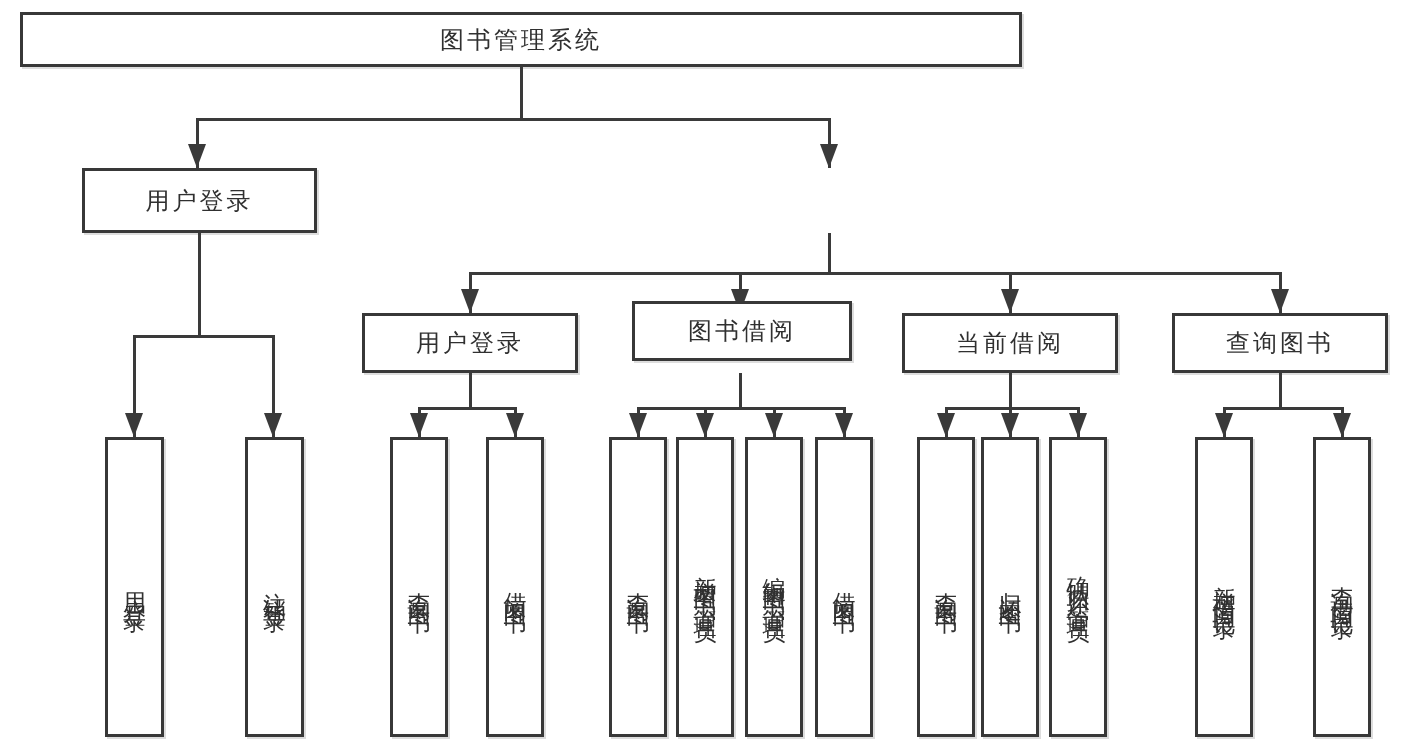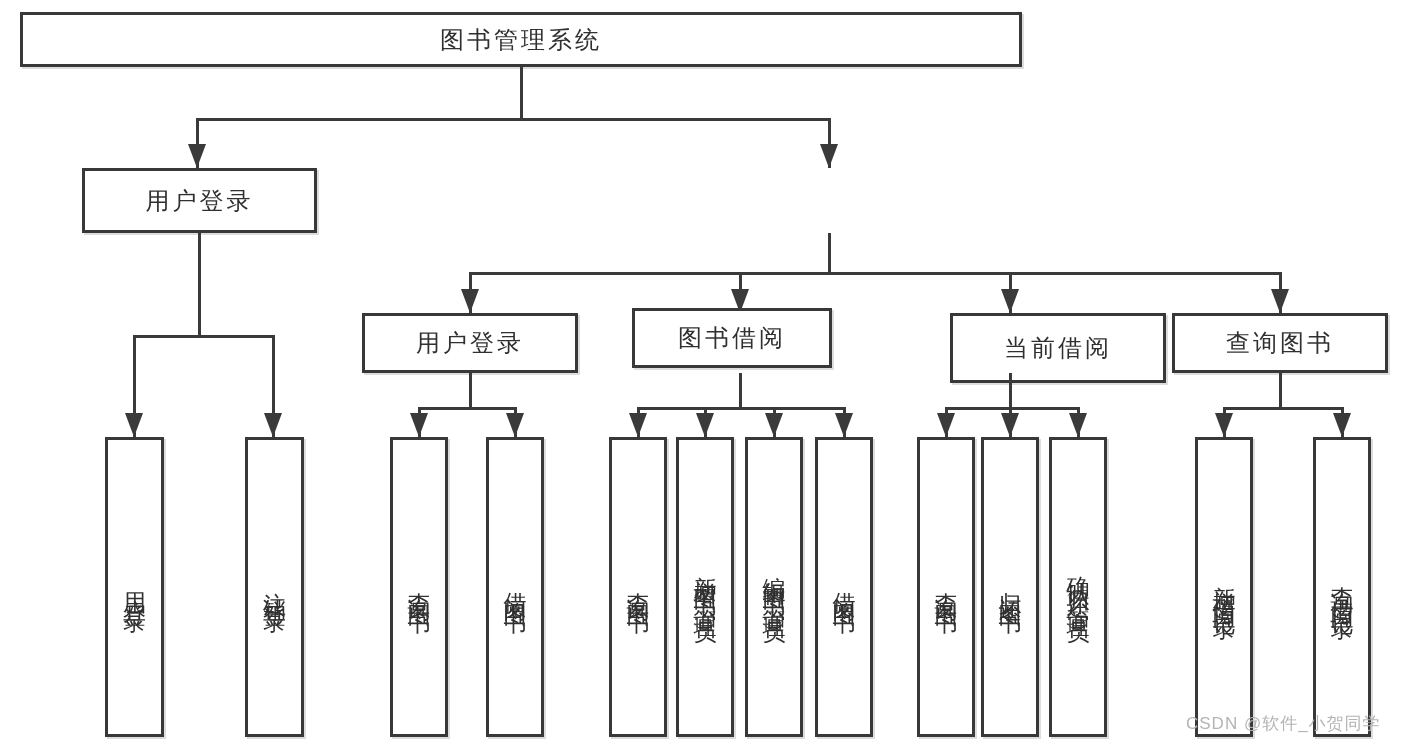--- a/index.html
+++ b/index.html
@@ -86,22 +86,22 @@
   <div class="vline" style="left:468.5px;top:272px;height:41px"></div>
   <div class="vline" style="left:738.5px;top:272px;height:41px"></div>
   <div class="vline" style="left:1008.5px;top:272px;height:41px"></div>
   <div class="vline" style="left:1278.5px;top:272px;height:41px"></div>
   <div class="arrow" style="left:461px;top:289px"></div>
   <div class="arrow" style="left:731px;top:289px"></div>
   <div class="arrow" style="left:1001px;top:289px"></div>
   <div class="arrow" style="left:1271px;top:289px"></div>
 
   <div class="box" style="left:362px;top:313px;width:216px;height:60px">用户登录</div>
-  <div class="box" style="left:632px;top:308px;width:200px;height:60px">图书借阅</div>
-  <div class="box" style="left:950px;top:313px;width:216px;height:70px">当前借阅</div>
+  <div class="box" style="left:632px;top:301px;width:220px;height:60px">图书借阅</div>
+  <div class="box" style="left:902px;top:313px;width:216px;height:60px">当前借阅</div>
   <div class="box" style="left:1172px;top:313px;width:216px;height:60px">查询图书</div>
 
   <div class="vline" style="left:468.5px;top:373px;height:34px"></div>
   <div class="hline" style="left:419px;top:407px;width:97px"></div>
   <div class="vline" style="left:417.5px;top:407px;height:30px"></div>
   <div class="vline" style="left:513.5px;top:407px;height:30px"></div>
   <div class="arrow" style="left:410px;top:413px"></div>
   <div class="arrow" style="left:506px;top:413px"></div>
 
   <div class="vline" style="left:738.5px;top:373px;height:34px"></div>
@@ -168,15 +168,14 @@
     <span class="vtext">确认归还（管理员）</span>
   </div>
 
   <div class="box leaf" style="left:1195px;top:437px;width:58px;height:300px">
     <span class="vtext">新增借阅记录</span>
   </div>
   <div class="box leaf" style="left:1313px;top:437px;width:58px;height:300px">
     <span class="vtext">查询借阅记录</span>
   </div>
 
-  <div class="watermark">CSDN @软件_小贺同学</div>
 
 </div>
 
 </body></html>

